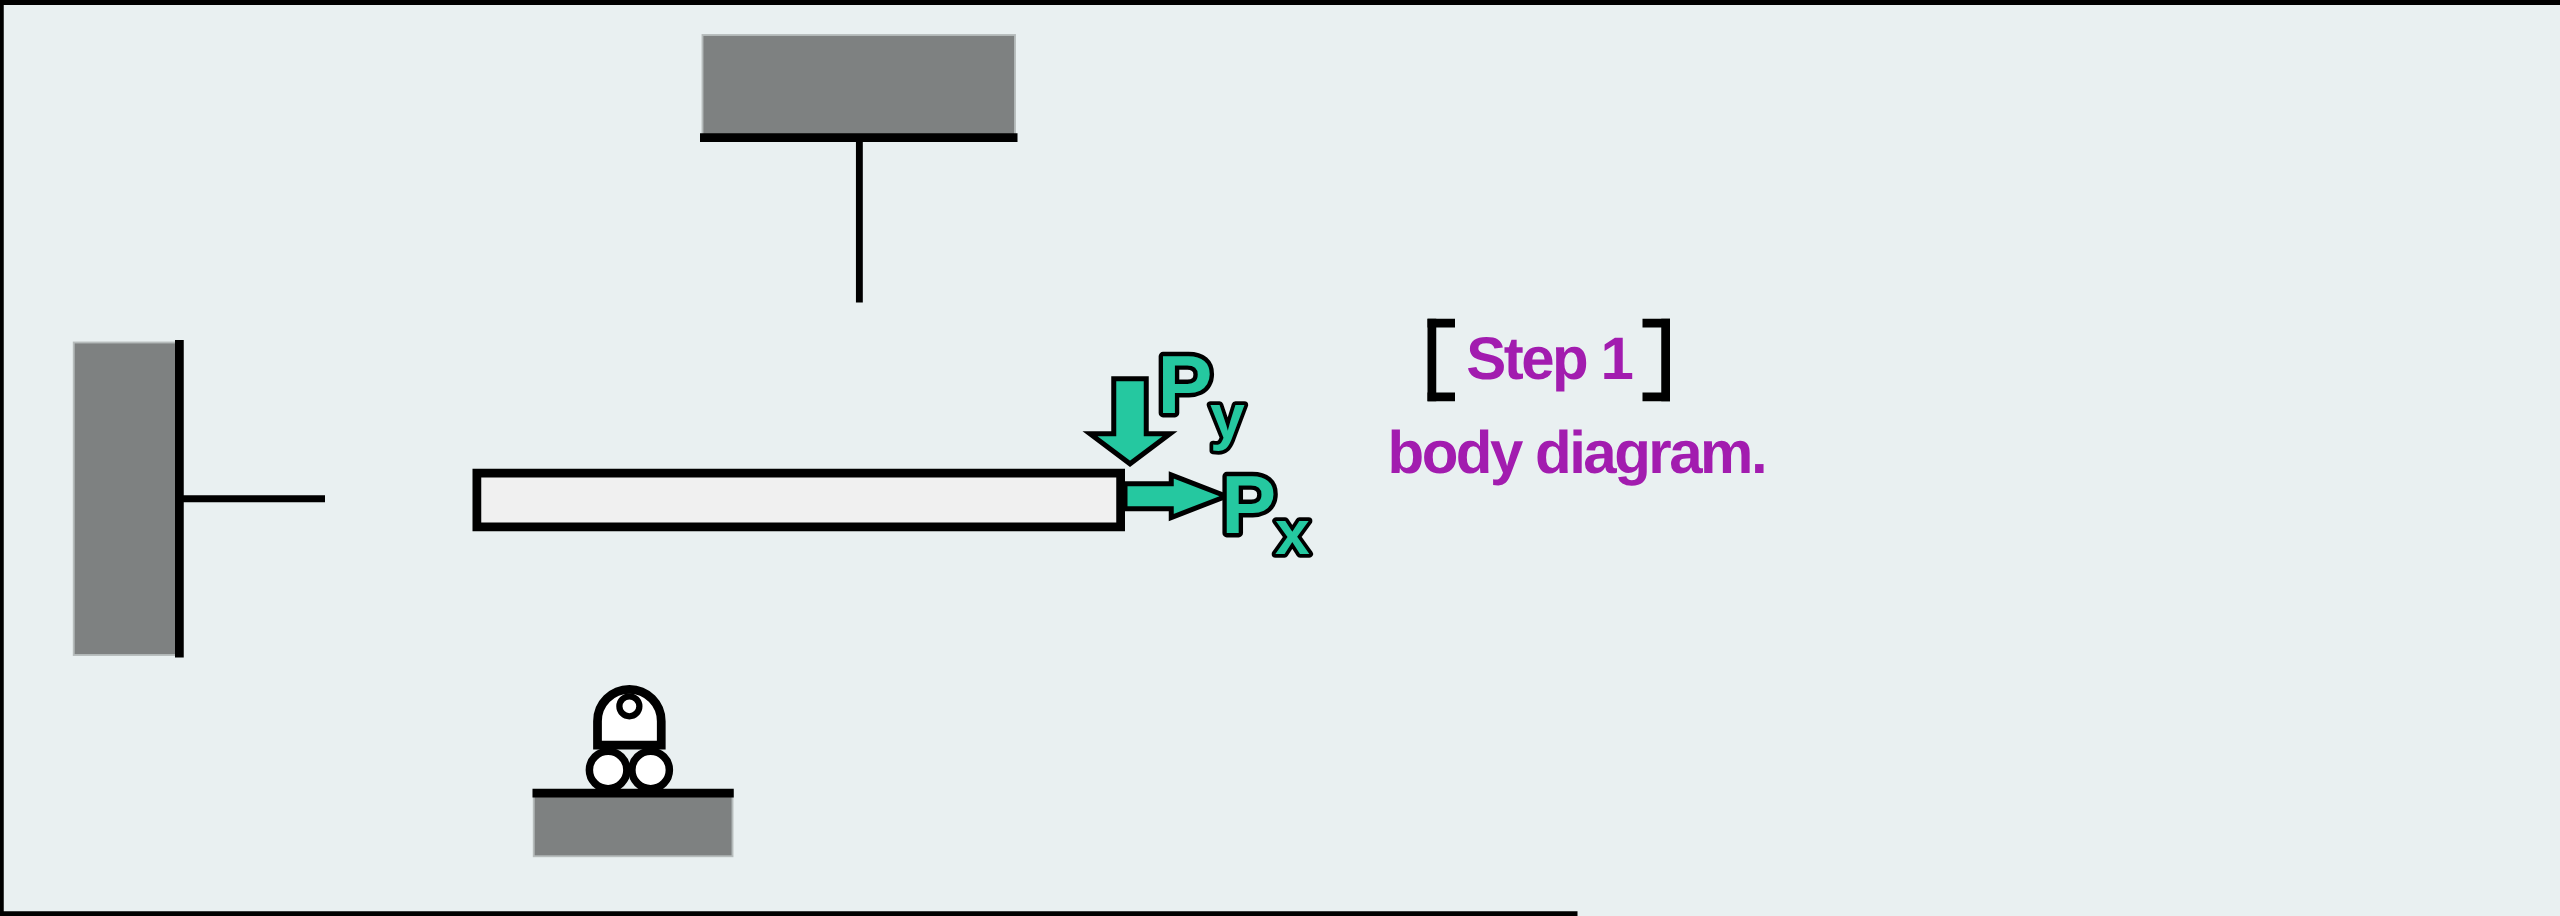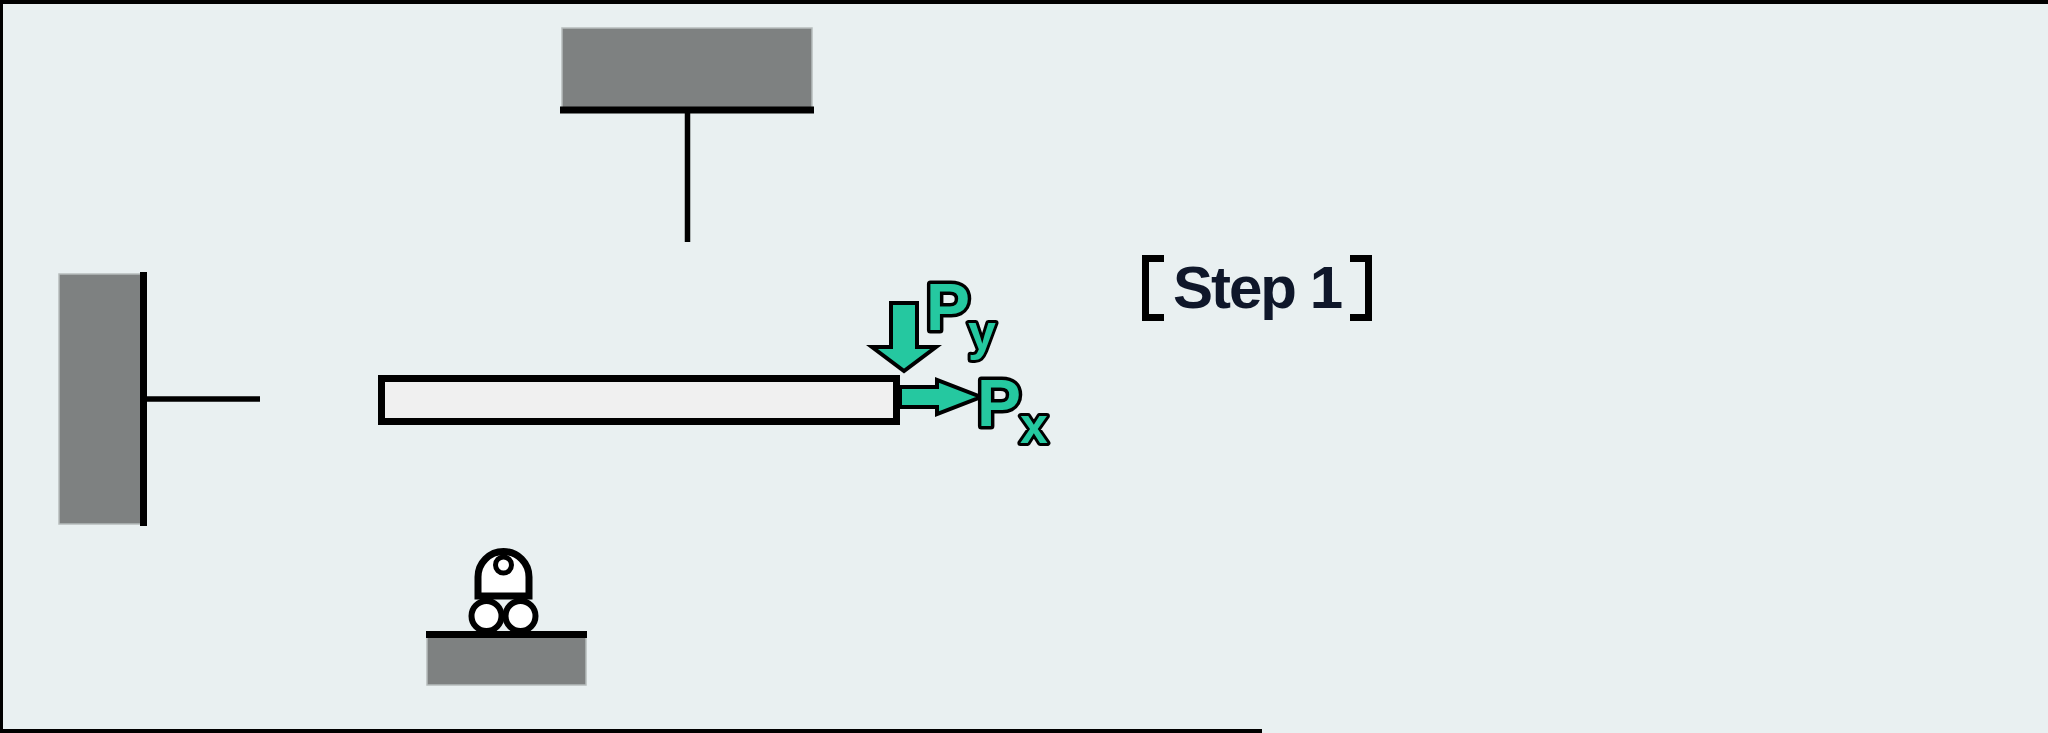--- a/index.html
+++ b/index.html
@@ -13,21 +13,21 @@
   .frame{position:absolute;background:#000;}
   #frame-top{left:0;top:0;width:2048px;height:4px;}
   #frame-left{left:0;top:0;width:3px;height:733px;}
   #frame-bottom{left:0;top:729px;width:1262px;height:4px;}
 
   #diagram-svg{position:absolute;left:0;top:0;}
 
   
   #instruction{
     position:absolute;left:1110px;top:250px;width:882px;
-    color:#0f172a;font-weight:bold;font-size:60px;line-height:75px;
+    color:#a21caf;font-weight:bold;font-size:48px;line-height:75px;
     letter-spacing:-2px;
   }
   .txt-line{height:75px;white-space:nowrap;}
   .txt-line.justified{
     white-space:normal;
     text-align:justify;
     text-align-last:justify;
   }
   #step-heading{padding-left:32px;display:flex;align-items:center;}
   .lenticular{
@@ -84,19 +84,20 @@
       <line x1="426" y1="634.5" x2="587" y2="634.5" stroke="#000" stroke-width="7"></line>
     </g>
   </svg>
 
   <div id="instruction">
     <div class="txt-line" id="step-heading" aria-label="【Step 1】">
       <span class="lenticular open"></span>
       <span>Step 1</span>
       <span class="lenticular close"></span>
     </div>
+    <div class="txt-line">body diagram.</div>
   </div>
 
   <div class="frame" id="frame-top"></div>
   <div class="frame" id="frame-left"></div>
   <div class="frame" id="frame-bottom"></div>
 
 </div>
 
 </body></html>

